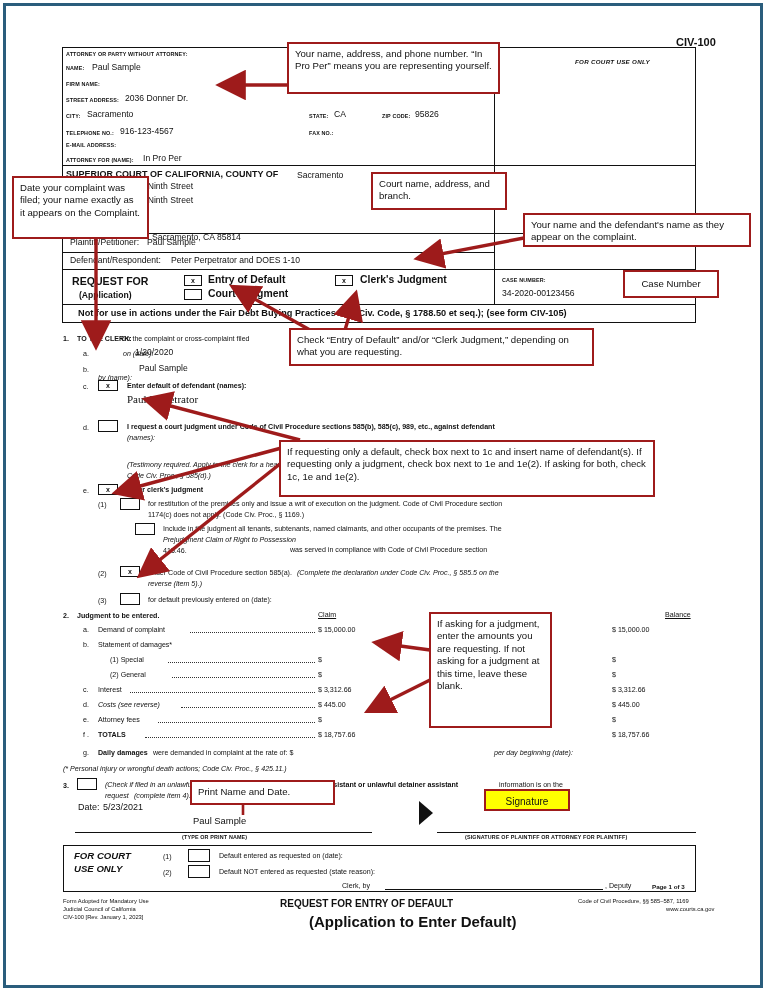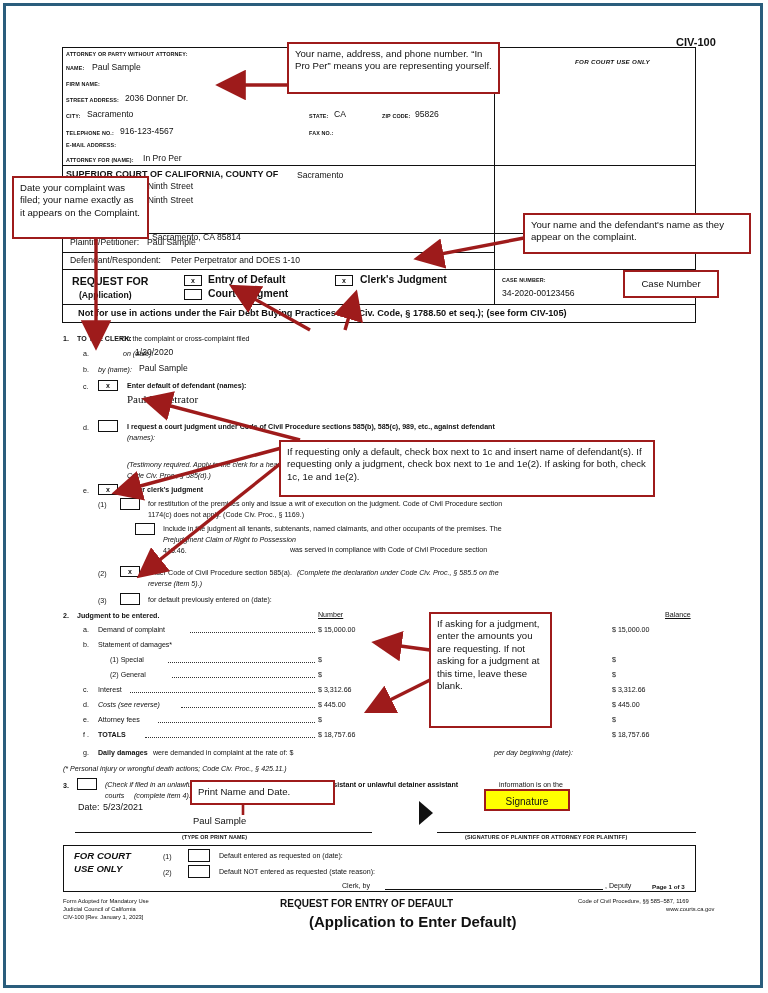--- a/index.html
+++ b/index.html
@@ -128,21 +128,21 @@
 
   <div class="abs t7b" style="left:63px;top:335px;">1.</div>
   <div class="abs t7b" style="left:77px;top:335px;">TO THE CLERK:</div>
   <div class="abs t7" style="left:121px;top:335px;"> On the complaint or cross-complaint filed</div>
 
   <div class="abs t7" style="left:83px;top:350px;">a.</div>
   <div class="abs t7i" style="left:98px;top:350px;margin-left:25px;">on (date):</div>
   <div class="abs fld" style="left:135px;top:347px;">1/20/2020</div>
 
   <div class="abs t7" style="left:83px;top:366px;">b.</div>
-  <div class="abs t7i" style="left:98px;top:366px;">by (name):</div>
+  <div class="abs t7i" style="left:98px;top:374px;">by (name):</div>
   <div class="abs fld" style="left:139px;top:363px;">Paul Sample</div>
 
   <div class="abs t7" style="left:83px;top:383px;">c.</div>
   <div class="abs cbox checked" style="left:98px;top:380px;width:20px;height:11px;"></div>
   <div class="abs t7b" style="left:127px;top:382px;">Enter default of defendant (names):</div>
   <div class="abs serif" style="left:127px;top:393px;font-size:11px;color:#111;">Paul Perpetrator</div>
 
   <div class="abs t7" style="left:83px;top:424px;">d.</div>
   <div class="abs cbox" style="left:98px;top:420px;width:20px;height:12px;"></div>
   <div class="abs t7b" style="left:127px;top:423px;">I request a court judgment under Code of Civil Procedure sections 585(b), 585(c), 989, etc., against defendant</div>
@@ -170,21 +170,21 @@
   <div class="abs t7" style="left:148px;top:569px;">under Code of Civil Procedure section 585(a). </div>
   <div class="abs t7i" style="left:297px;top:569px;">(Complete the declaration under Code Civ. Proc., § 585.5 on the</div>
   <div class="abs t7i" style="left:148px;top:580px;">reverse (item 5).)</div>
 
   <div class="abs t7" style="left:98px;top:597px;">(3)</div>
   <div class="abs cbox" style="left:120px;top:593px;width:20px;height:12px;"></div>
   <div class="abs t7" style="left:148px;top:596px;">for default previously entered on (date):</div>
 
   <div class="abs t7b" style="left:63px;top:612px;">2.</div>
   <div class="abs t7b" style="left:77px;top:612px;">Judgment to be entered.</div>
-  <div class="abs t7" style="left:318px;top:611px;text-decoration:underline;">Number</div>
+  <div class="abs t7" style="left:318px;top:611px;text-decoration:underline;">Claim</div>
   <div class="abs t7" style="left:629px;top:611px;text-decoration:underline;padding-left:36px;">Balance</div>
 
   <div class="abs t7" style="left:83px;top:626px;">a.</div>
   <div class="abs t7" style="left:98px;top:626px;">Demand of complaint</div>
   <div class="abs dots" style="left:190px;top:631px;width:125px;height:1px;"></div>
   <div class="abs t7" style="left:318px;top:626px;">$ 15,000.00</div>
   <div class="abs t7" style="left:612px;top:626px;">$ 15,000.00</div>
 
   <div class="abs t7" style="left:83px;top:641px;">b.</div>
   <div class="abs t7" style="left:98px;top:641px;">Statement of damages*</div>
@@ -228,21 +228,21 @@
   <div class="abs t7" style="left:153px;top:749px;"> were demanded in complaint at the rate of: $</div>
   <div class="abs t7i" style="left:494px;top:749px;">per day beginning (date):</div>
 
   <div class="abs t7i" style="left:63px;top:765px;">(* Personal injury or wrongful death actions; Code Civ. Proc., § 425.11.)</div>
 
   <div class="abs t7b" style="left:63px;top:782px;">3.</div>
   <div class="abs cbox" style="left:77px;top:778px;width:20px;height:12px;"></div>
   <div class="abs t7i" style="left:105px;top:781px;">(Check if filed in an unlawful detainer case.) </div>
   <div class="abs t7b" style="left:269px;top:781px;">Legal document assistant or unlawful detainer assistant</div>
   <div class="abs t7" style="left:499px;top:781px;"> information is on the</div>
-  <div class="abs t7i" style="left:105px;top:792px;">courts </div>
+  <div class="abs t7i" style="left:105px;top:792px;">request </div>
   <div class="abs t7i" style="left:134px;top:792px;">(complete item 4).</div>
 
   <div class="abs" style="left:78px;top:802px;font-size:9px;color:#111;">Date:</div>
   <div class="abs" style="left:103px;top:802px;font-size:9px;color:#111;">5/23/2021</div>
 
   <div class="abs" style="left:193px;top:815px;font-size:9.4px;color:#111;">Paul Sample</div>
   <div class="abs ul" style="left:75px;top:831px;width:297px;height:1px;"></div>
   <div class="abs lbl" style="left:182px;top:834px;">(TYPE OR PRINT NAME)</div>
 
   <svg class="abs" style="left:417px;top:800px;" width="18" height="26">
@@ -305,25 +305,27 @@
 
     <line x1="430" y1="680" x2="370" y2="710" stroke="#9e1b1b" stroke-width="3.4" marker-end="url(#ah)"></line>
 
     <line x1="243" y1="815" x2="243" y2="805" stroke="#9e1b1b" stroke-width="2.6"></line>
   </svg>
 
   <div class="callout" style="left:287px;top:42px;width:213px;height:52px;">Your name, address, and phone number. “In Pro Per” means you are representing yourself.</div>
 
   <div class="callout" style="left:12px;top:176px;width:137px;height:63px;">Date your complaint was filed; your name exactly as it appears on the Complaint.</div>
 
-
-  <div class="callout" style="left:523px;top:213px;width:228px;height:41px;">Your name and the defendant's name as they appear on the complaint.</div>
+  <div class="callout" style="left:371px;top:172px;width:136px;height:38px;">Court name, address, and branch.</div>
+
+  <div class="callout" style="left:523px;top:213px;width:228px;height:34px;">Your name and the defendant's name as they appear on the complaint.</div>
 
   <div class="callout" style="left:623px;top:270px;width:96px;height:28px;display:flex;align-items:center;justify-content:center;">Case Number</div>
 
+  <div class="callout" style="left:289px;top:328px;width:305px;height:38px;">Check “Entry of Default” and/or “Clerk Judgment,” depending on what you are requesting.</div>
 
   <div class="callout" style="left:279px;top:440px;width:376px;height:57px;">If requesting only a default, check box next to 1c and insert name of defendant(s). If requesting only a judgment, check box next to 1e and 1e(2). If asking for both, check 1c, 1e and 1e(2).</div>
 
   <div class="callout" style="left:190px;top:780px;width:145px;height:25px;display:flex;align-items:center;">Print Name and Date.</div>
 
   <div class="callout" style="left:429px;top:612px;width:123px;height:116px;">If asking for a judgment, enter the amounts you are requesting. If not asking for a judgment at this time, leave these blank.</div>
 
   <div class="sigbox" style="left:484px;top:789px;width:86px;height:22px;line-height:17px;">Signature</div>
 
 </div>

